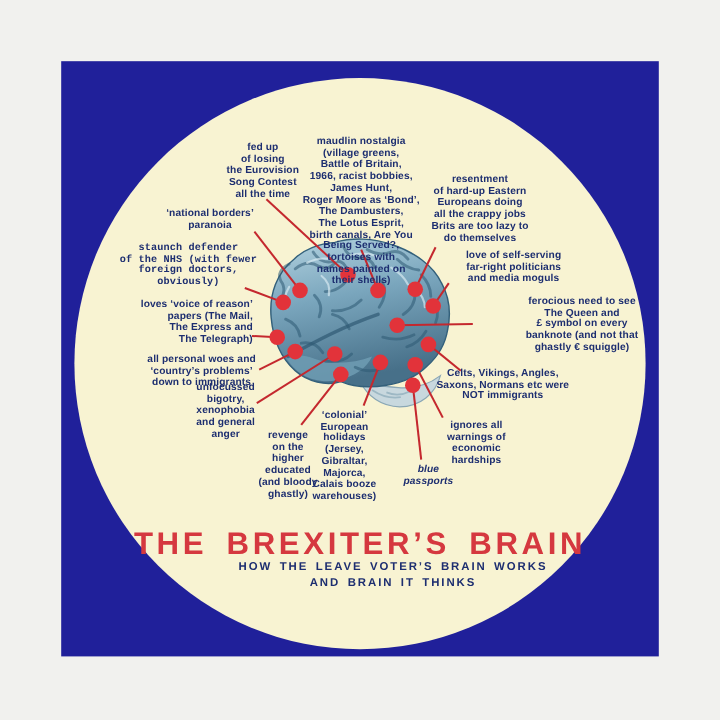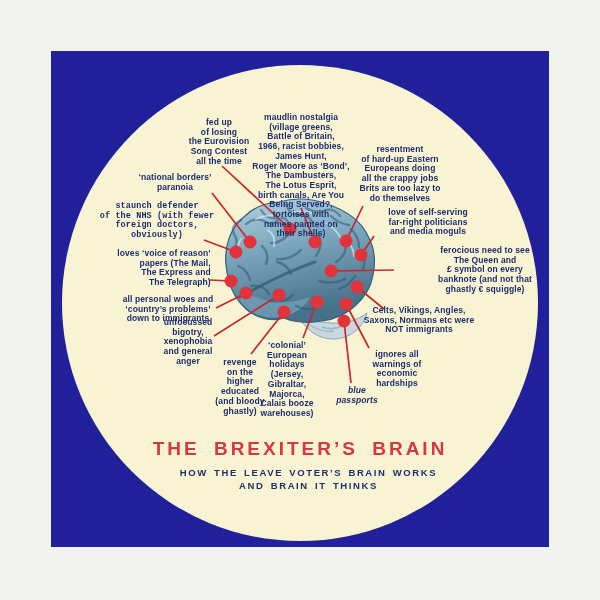--- a/index.html
+++ b/index.html
@@ -22,25 +22,25 @@
     position:absolute;transform:translateX(-50%);
     width:max-content;max-width:150px;
     text-align:center;white-space:pre-line;
     font-weight:bold;font-size:8.5px;line-height:9.7px;letter-spacing:.1px;
     color:var(--label-color,#1d2e70);
   }
   .title-block{position:absolute;left:0;top:0;width:600px;}
   .poster-title{
     position:absolute;left:300px;top:438px;transform:translateX(-50%);
     width:max-content;
-    font-weight:bold;font-size:19px;letter-spacing:3px;word-spacing:6px;
+    font-weight:bold;font-size:26px;letter-spacing:3px;word-spacing:6px;
     color:var(--title-red,#d5383f);
   }
   .poster-subtitle{
-    position:absolute;left:298px;transform:translateX(-50%);
+    position:absolute;left:317px;transform:translateX(-50%);
     width:max-content;
     font-weight:bold;font-size:9.5px;letter-spacing:1.6px;word-spacing:2px;
     color:var(--label-color,#1d2e70);
     padding-left:21px;
   }
   .sub1{top:467px;}
   .sub2{top:480px;}
 </style>
 </head>
 <body>

